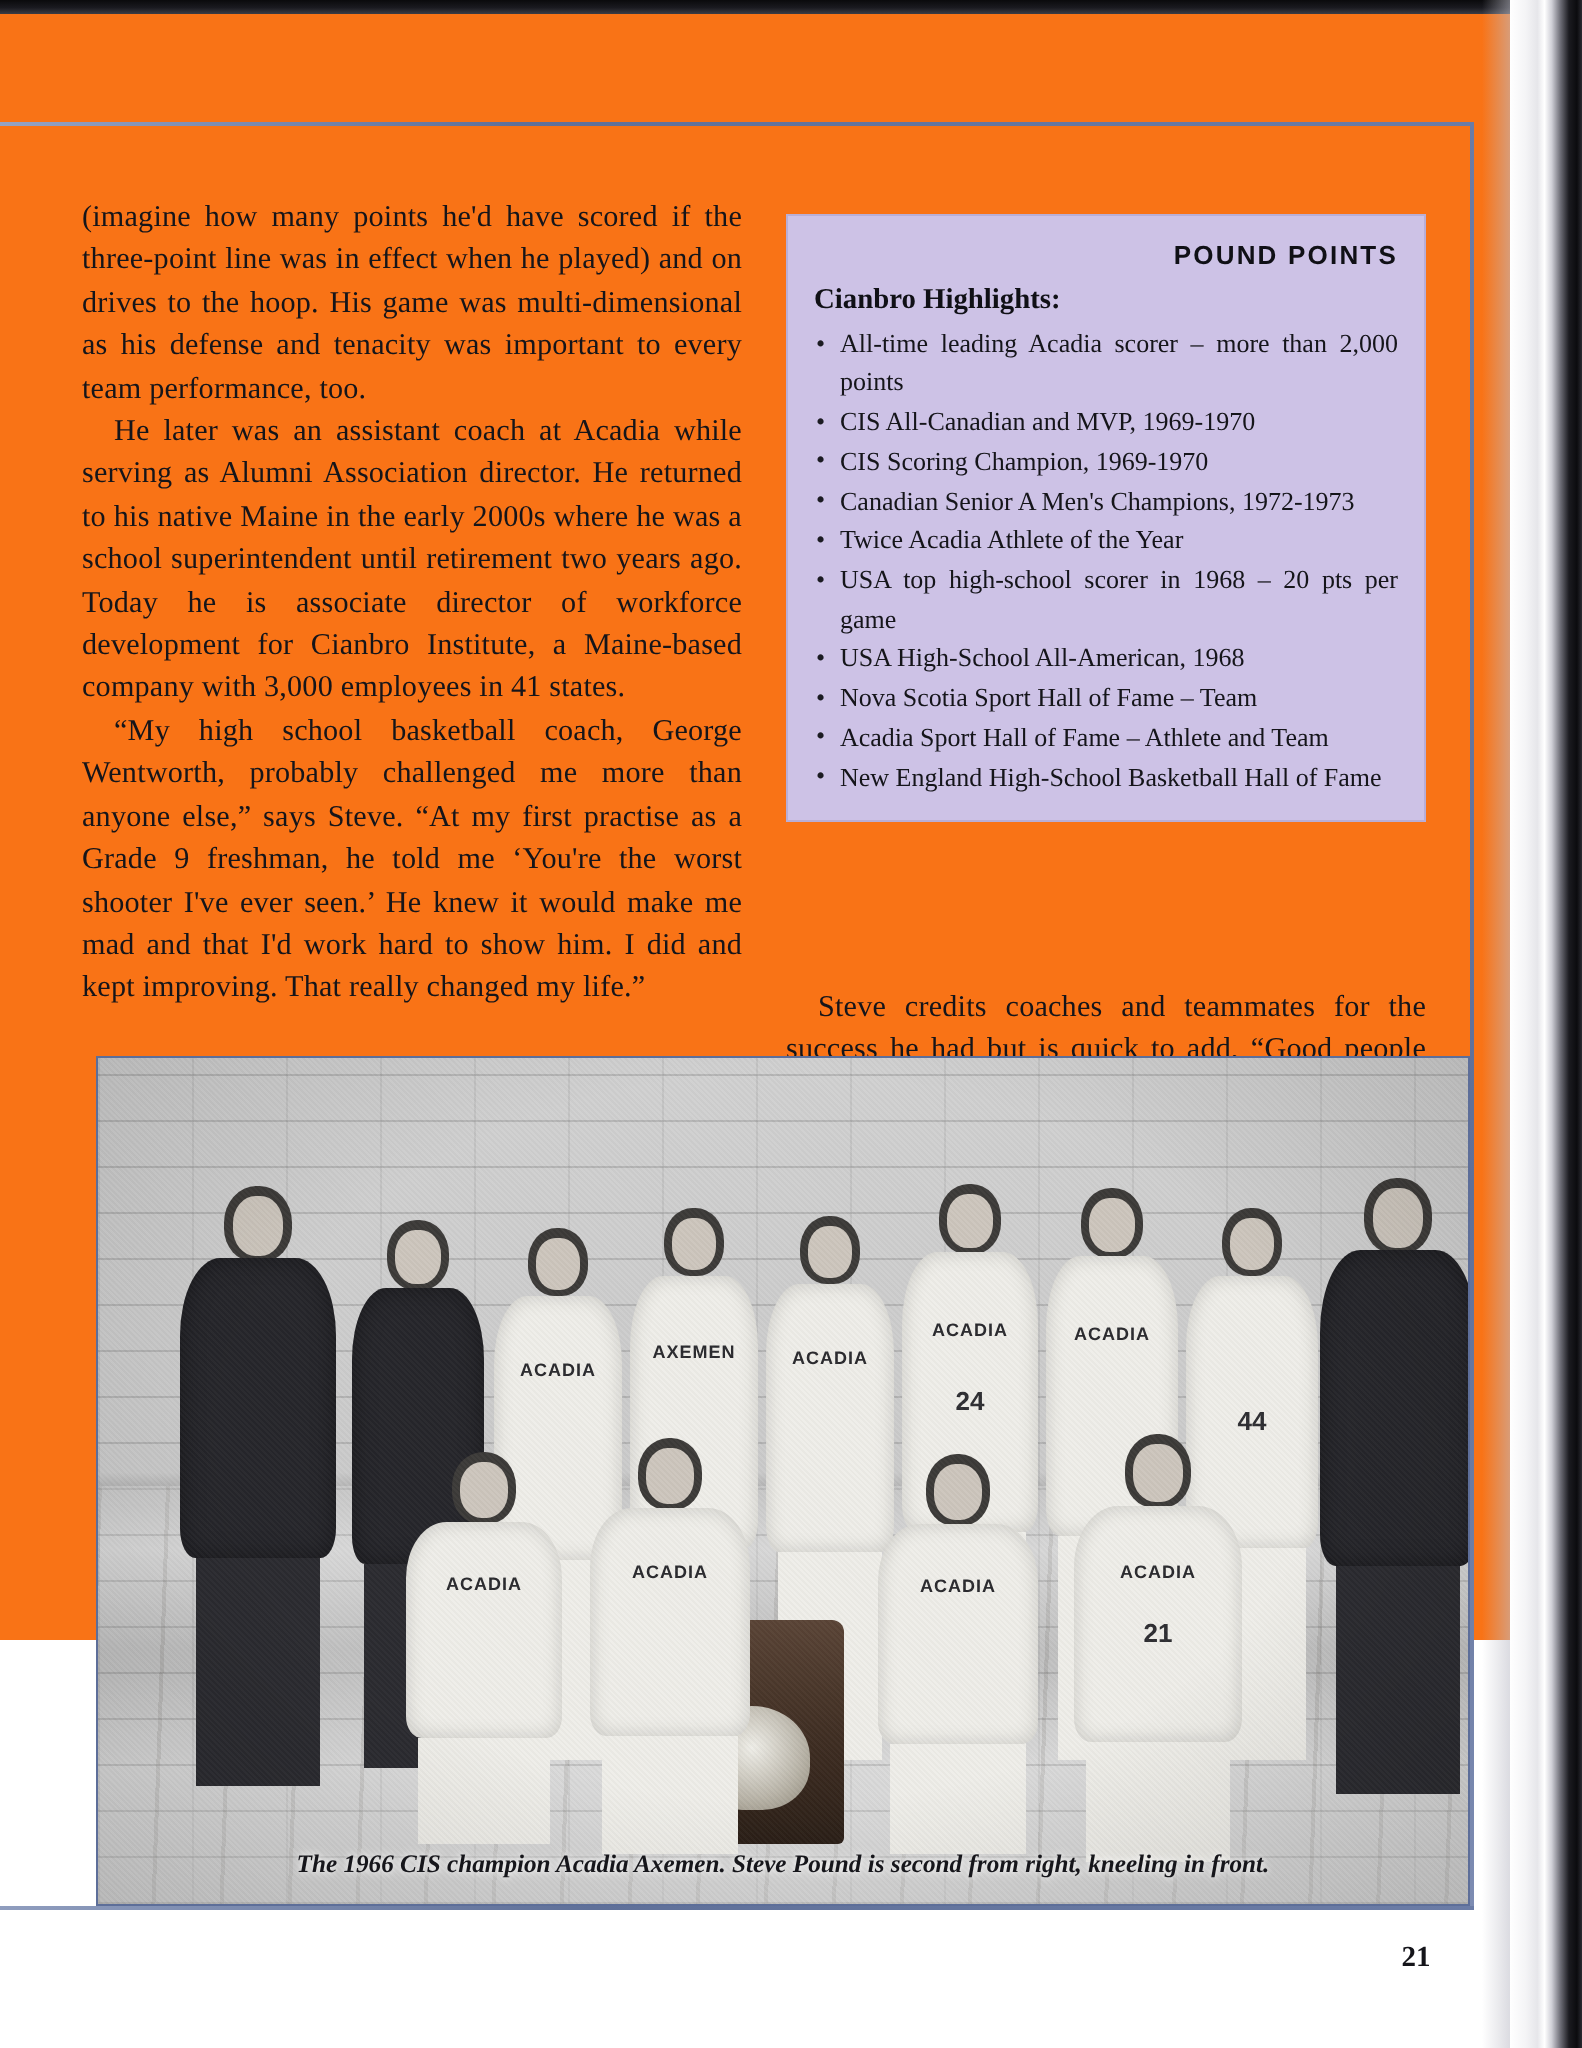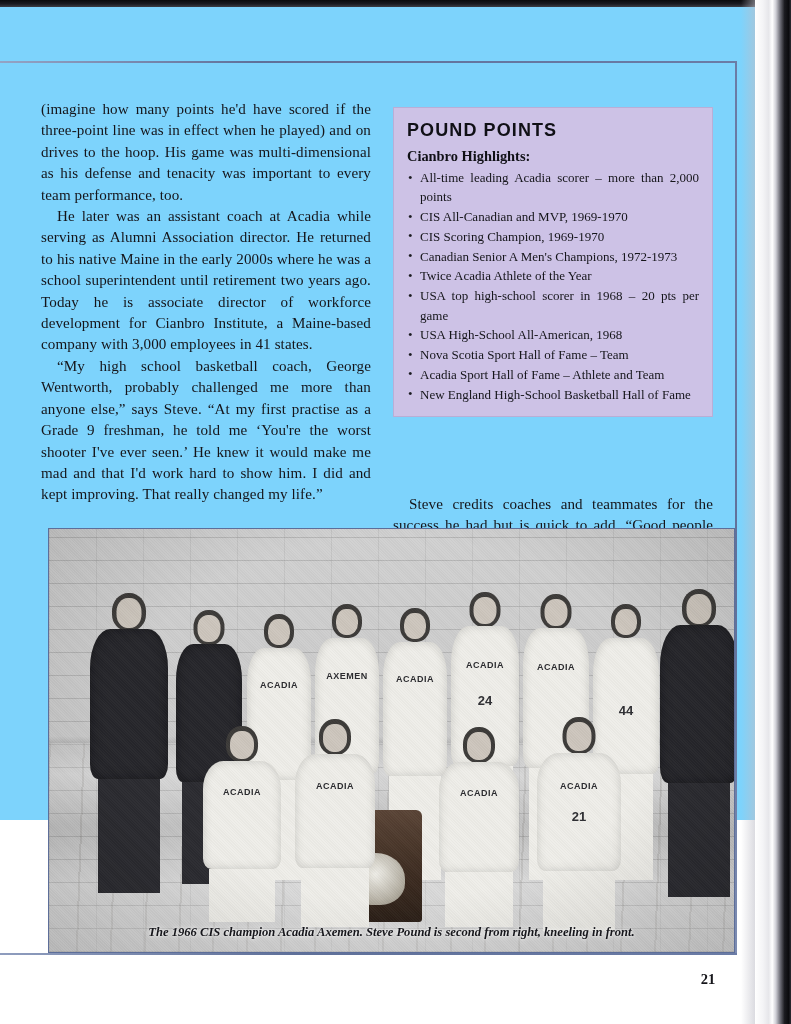--- a/index.html
+++ b/index.html
@@ -13,21 +13,21 @@
     height: 1024px;
     overflow: hidden;
     font-family: "Liberation Serif", serif;
   }
 
   
   #scan {
     position: relative;
     width: 791px;
     height: 820px;
-    background: #7dd3fc;
+    background: #f97316;
   }
 
   
   .scan-top-band {
     position: absolute;
     left: 0; top: 0;
     width: 791px; height: 7px;
     background: linear-gradient(180deg,#0a0a0c 0%, #1a1a20 55%, #3c3c44 100%);
   }
 
@@ -117,26 +117,27 @@
     position: absolute;
     left: 0px; top: 8px;
     width: 320px;
     box-sizing: border-box;
     background: #cdc2e6;
     border: 1px solid #b9aed6;
     padding: 10px 13px 11px 13px;
   }
   .pound-title {
     font-family: "Liberation Sans", sans-serif;
-    font-size: 18px;
+    font-size: 13px;
     font-weight: bold;
     letter-spacing: 1.1px;
     color: #101016;
     margin: 2px 0 7px 0;
     font-stretch: condensed;
+    text-align: right;
   }
   .pound-sub {
     font-family: "Liberation Serif", serif;
     font-size: 14.4px;
     font-weight: bold;
     color: #101016;
     margin: 0 0 3px 0;
   }
   ul.pound-list {
     margin: 0;

